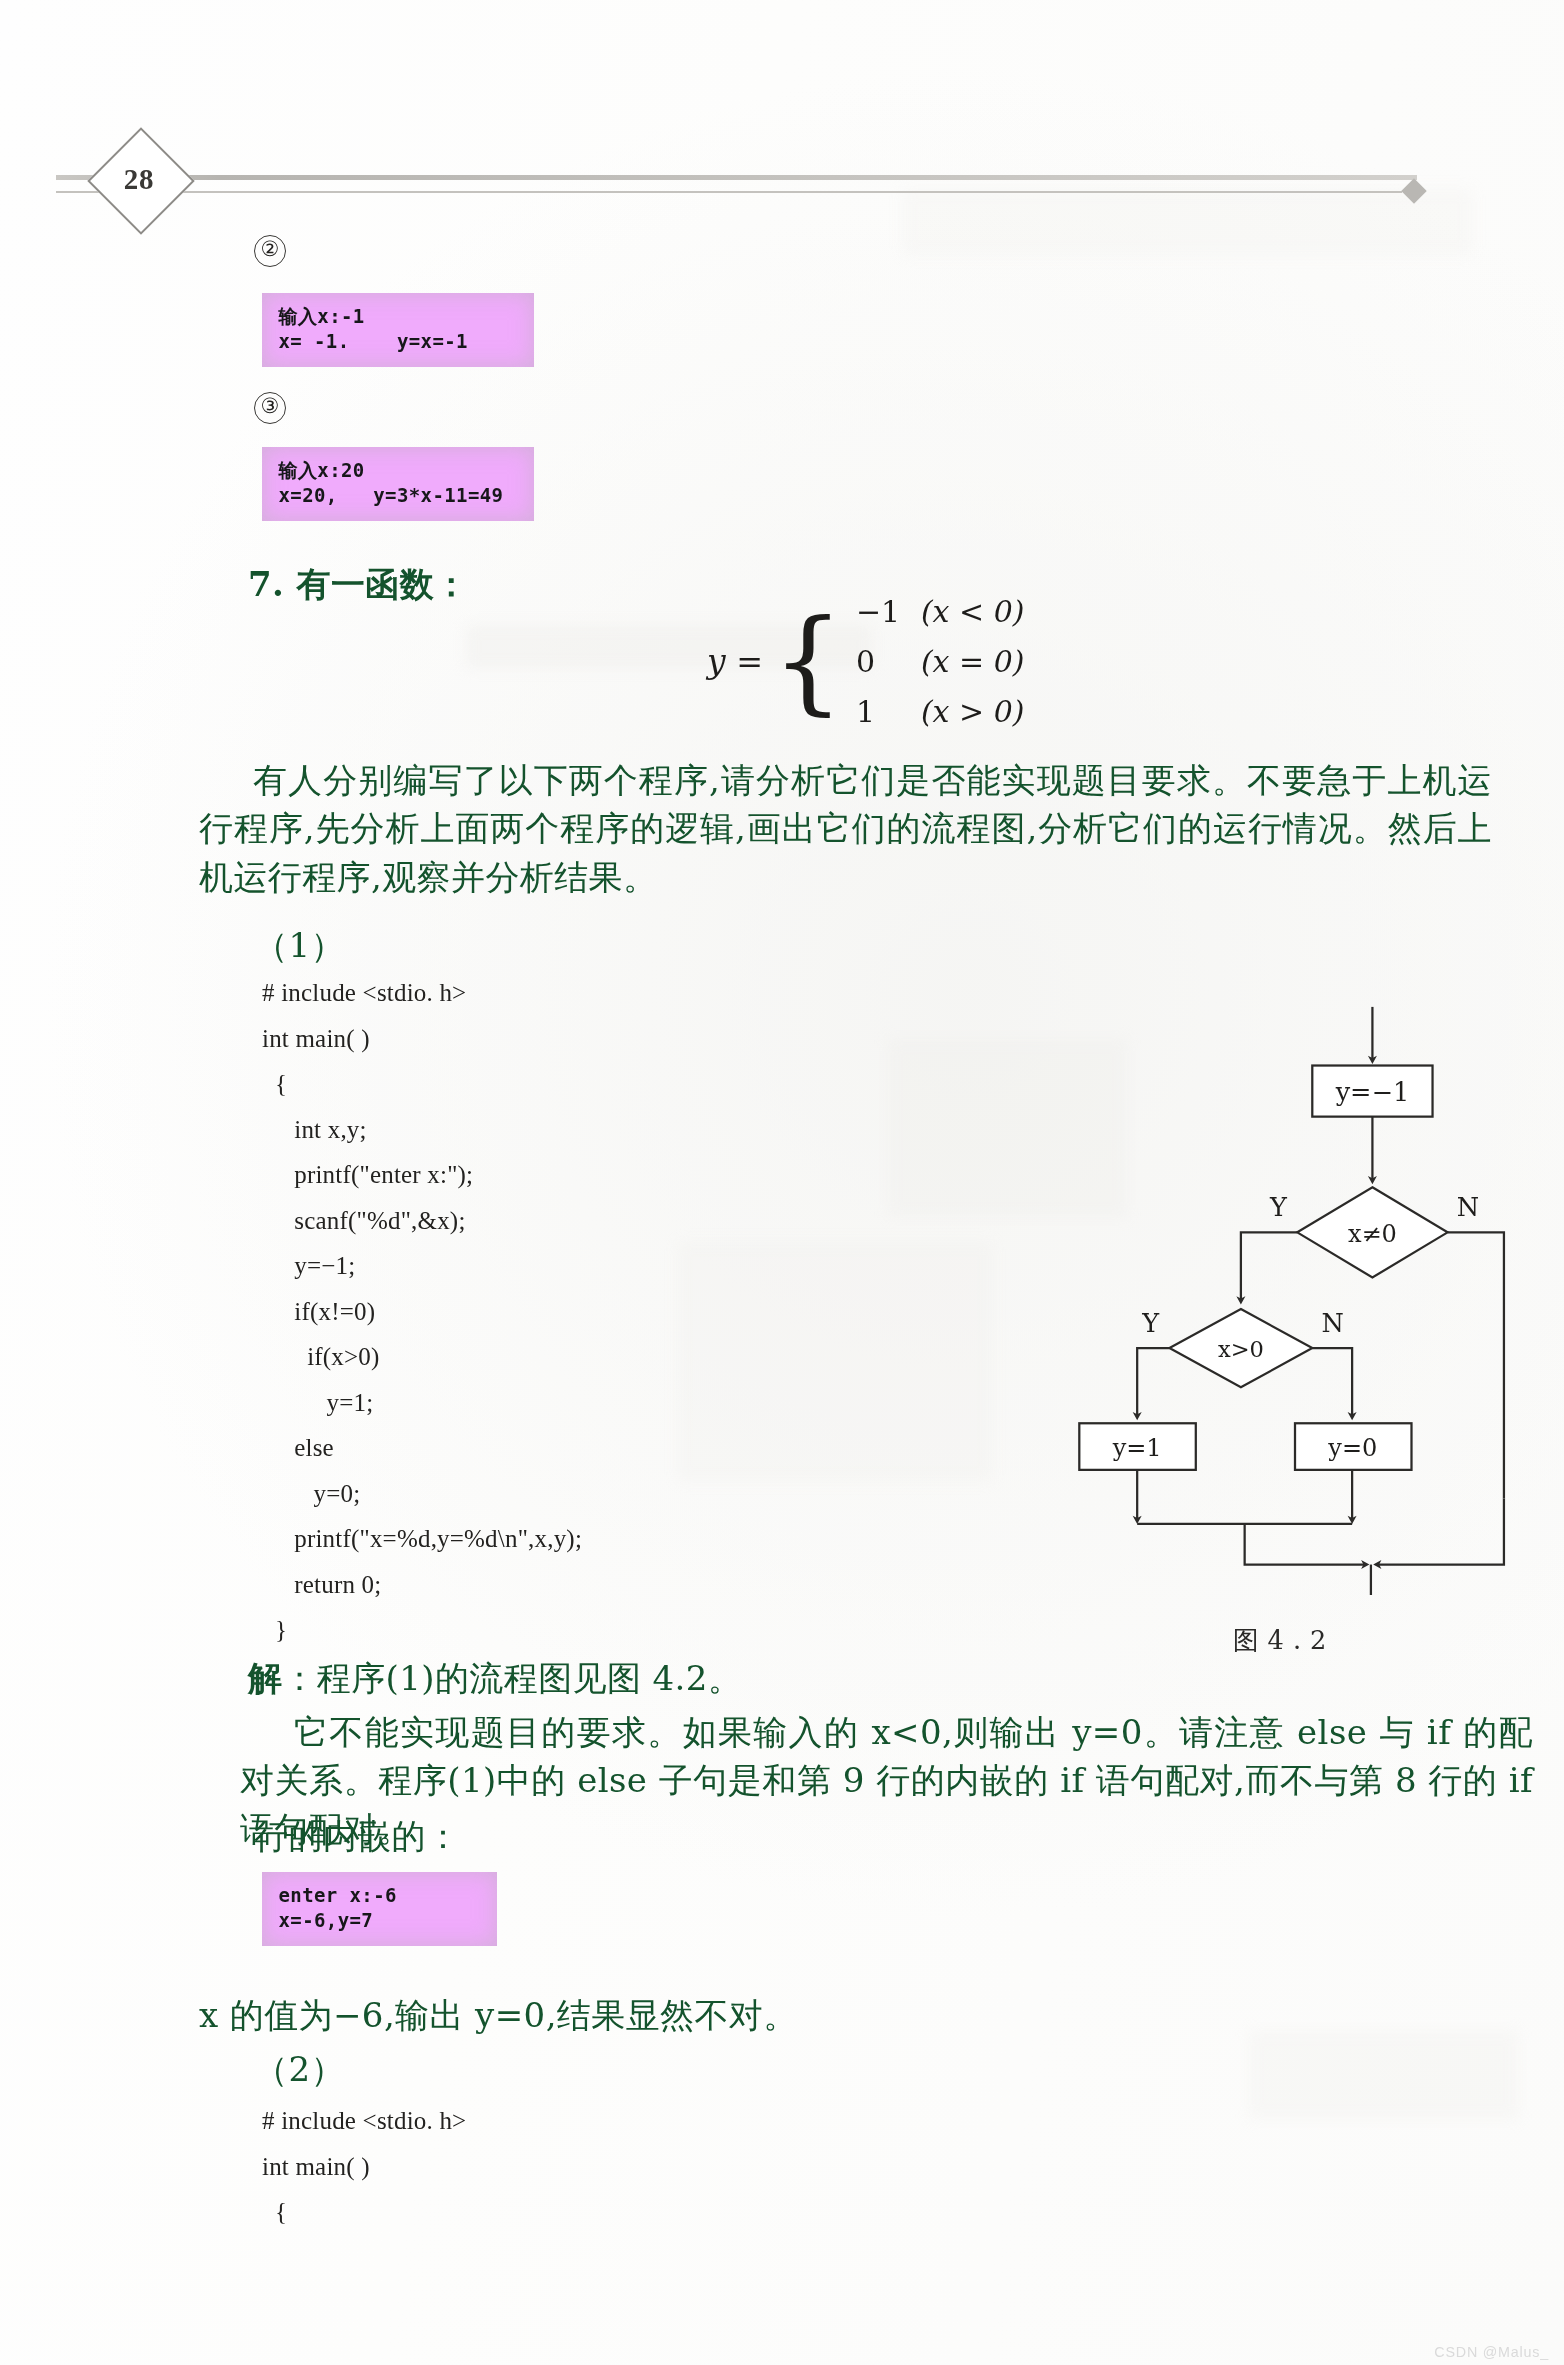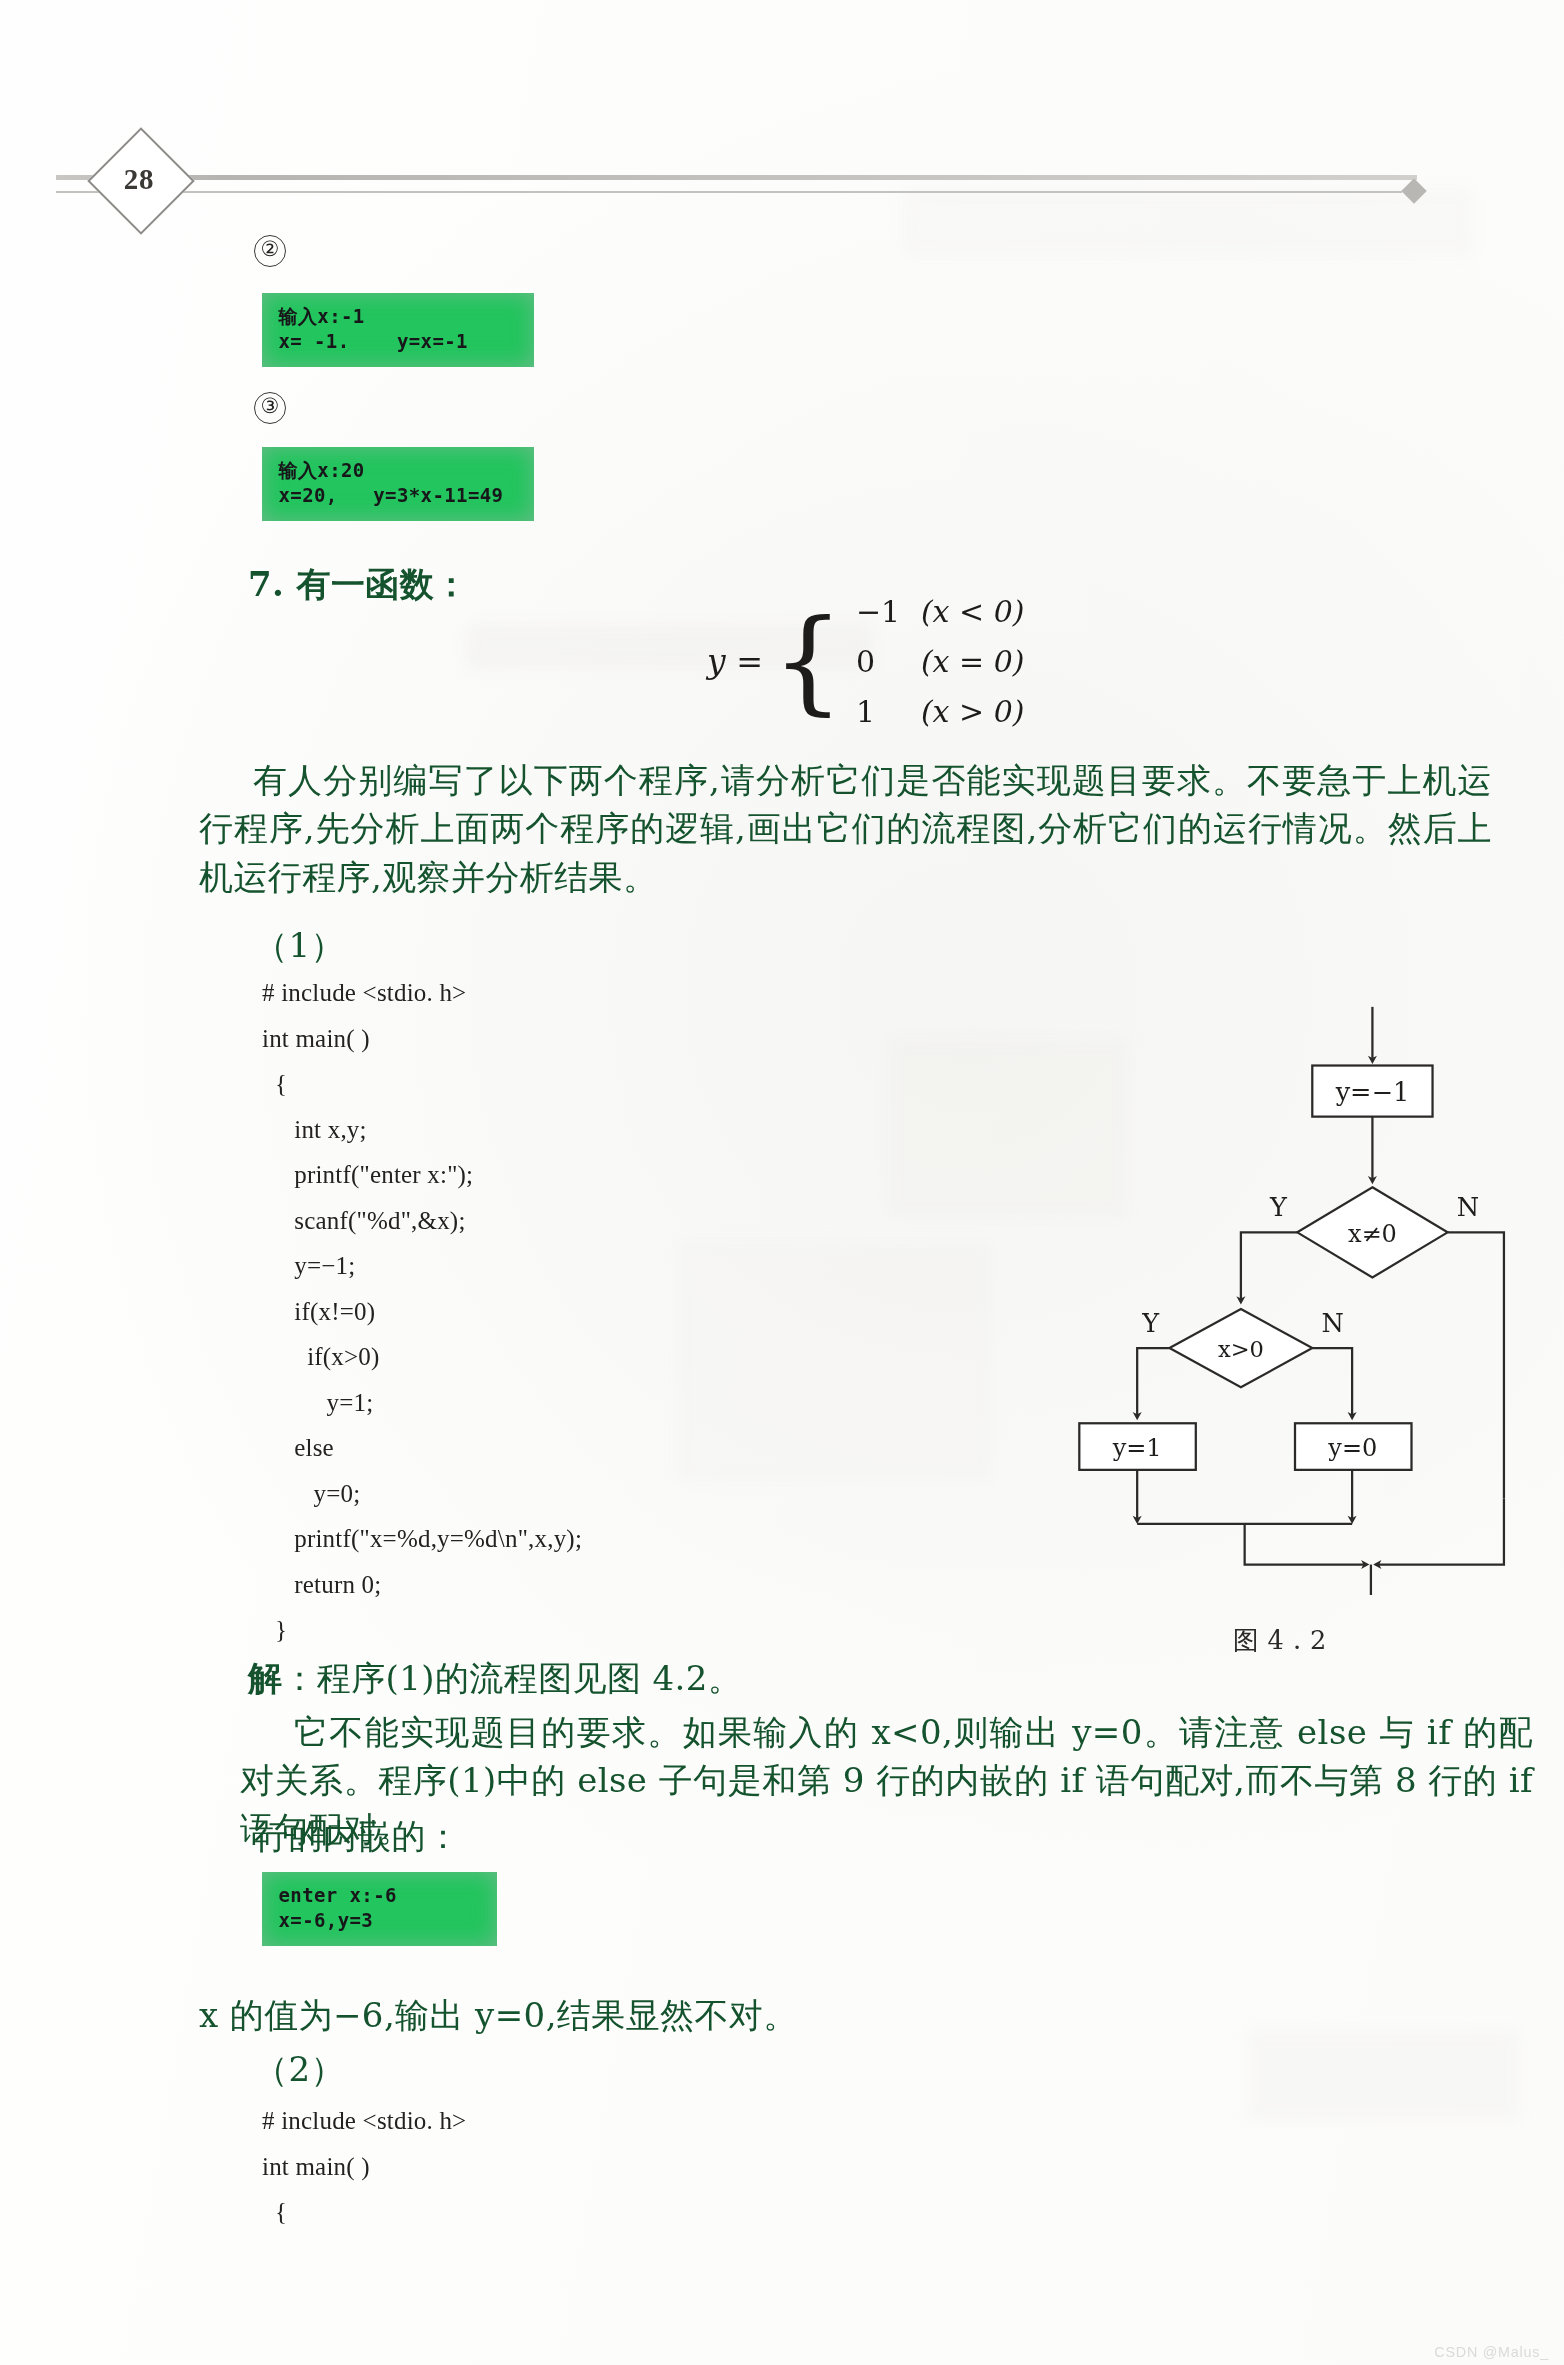--- a/index.html
+++ b/index.html
@@ -116,21 +116,21 @@
     height: 30px;
     line-height: 27px;
     text-align: center;
     border: 1.5px solid #3a3936;
     border-radius: 50%;
     font-size: 21px;
   }
 
   .console {
     position: absolute;
-    background: #22c55e;
+    background: #f0abfc;
     padding: 10.5px 16.5px 12px 16.5px;
     font-family: "DejaVu Sans Mono", "Liberation Mono", monospace;
     font-size: 19px;
     font-weight: bold;
     line-height: 1.35;
     color: #17171a;
     letter-spacing: 0.4px;
     white-space: pre;
     box-shadow: inset 0 0 22.6px rgba(180,180,180,0.5);
   }
@@ -353,21 +353,21 @@
 
 <div class="fig-caption"><span>图</span><span>4.2</span></div>
 
 <div class="para" style="left:248px; top:1654px;"><b>解</b><span>：程序(1)的流程图见图 4.2。</span></div>
 
 <div class="para" style="left:199px; top:1708px; width:1293px; text-indent:54px; text-align:justify;margin-left:41px;">它不能实现题目的要求。如果输入的 x&lt;0,则输出 y=0。请注意 else 与 if 的配对关系。程序(1)中的 else 子句是和第 9 行的内嵌的 if 语句配对,而不与第 8 行的 if 语句配对。</div>
 
 <div class="para" style="left:254px; top:1812px;">行的内嵌的：</div>
 
 <div class="console" style="left:262px; top:1872px; width:202px;"><span>enter x:-6</span>
-<span>x=-6,y=3</span></div>
+<span>x=-6,y=7</span></div>
 
 <div class="para" style="left:199px; top:1991px;">x 的值为−6,输出 y=0,结果显然不对。</div>
 
 <div class="para" style="left:254px; top:2045px;">（2）</div>
 
 <div class="code" style="left:262px; top:2098px;"># include &lt;stdio. h&gt;
 int main( )
   {</div>
 
 <div class="watermark">CSDN @Malus_</div>

